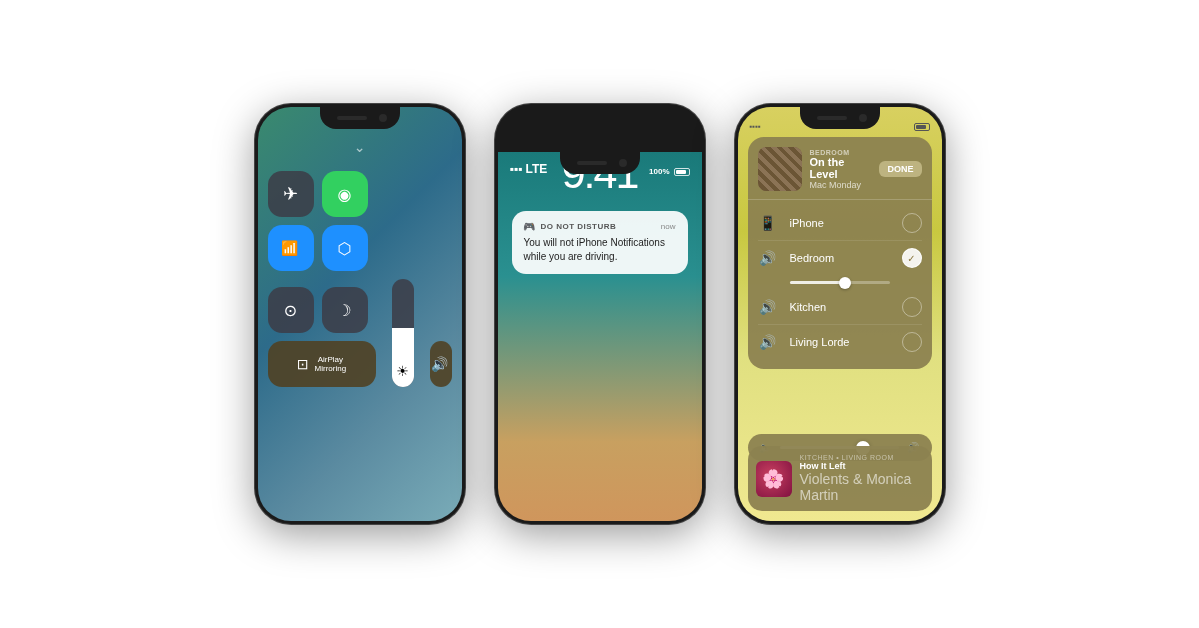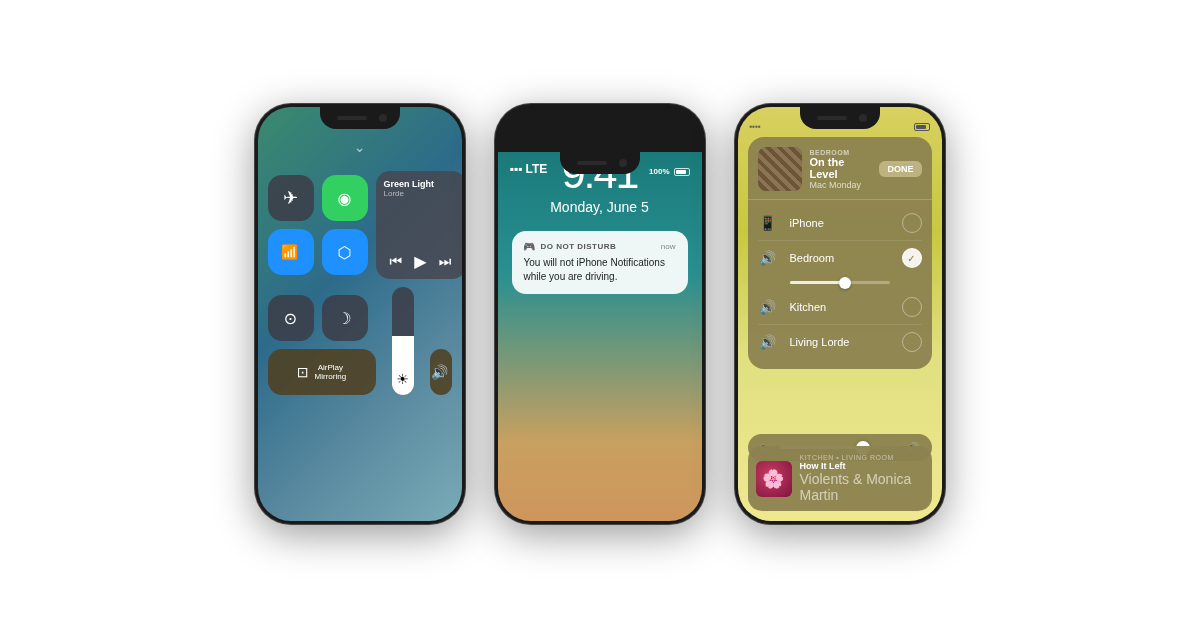--- a/index.html
+++ b/index.html
@@ -561,31 +561,20 @@
                 <div style="display:flex;gap:8px;">
                   <div class="cc-tile cc-tile-small" style="background:#1e90ff;">
                     <span style="color:white;font-size:14px;">📶</span>
                   </div>
                   <div class="cc-tile cc-tile-small" style="background:#1e90ff;">
                     <span style="color:white;font-size:16px;">⬡</span>
                   </div>
                 </div>
               </div>
 
-              <div style="background:rgba(70,70,80,0.85);border-radius:14px;padding:8px;flex:1;min-width:90px;height:108px;display:flex;flex-direction:column;justify-content:space-between;">
-                <div>
-                  <div style="font-size:9px;font-weight:600;color:white;">Green Light</div>
-                  <div style="font-size:8px;color:rgba(255,255,255,0.6);">Lorde</div>
-                </div>
-                <div style="display:flex;justify-content:space-around;align-items:center;color:white;">
-                  <span style="font-size:14px;">⏮</span>
-                  <span style="font-size:16px;">▶</span>
-                  <span style="font-size:14px;">⏭</span>
-                </div>
-              </div>
             </div>
           </div>
 
           <div class="cc-row" style="align-items:flex-end;">
             <div style="display:flex;flex-direction:column;gap:8px;">
               <div style="display:flex;gap:8px;">
                 <div class="cc-screen-tile">
                   <span>⊙</span>
                 </div>
                 <div class="cc-moon-tile">
@@ -630,21 +619,20 @@
           <div style="display:flex;align-items:center;gap:4px;">
             <span style="font-size:8px;">100%</span>
             <div class="battery-body">
               <div class="battery-fill"></div>
             </div>
           </div>
         </div>
 
         <div class="lock-time">
           <div class="lock-time-big">9:41</div>
-          <div class="lock-date">Monday, June 5</div>
         </div>
 
         <div class="dnd-notification">
           <div class="dnd-header">
             <span class="dnd-label">
               <span style="color:#7060c0;font-size:10px;">🎮</span>
               <span>DO NOT DISTURB</span>
             </span>
             <span class="dnd-time">now</span>
           </div>

